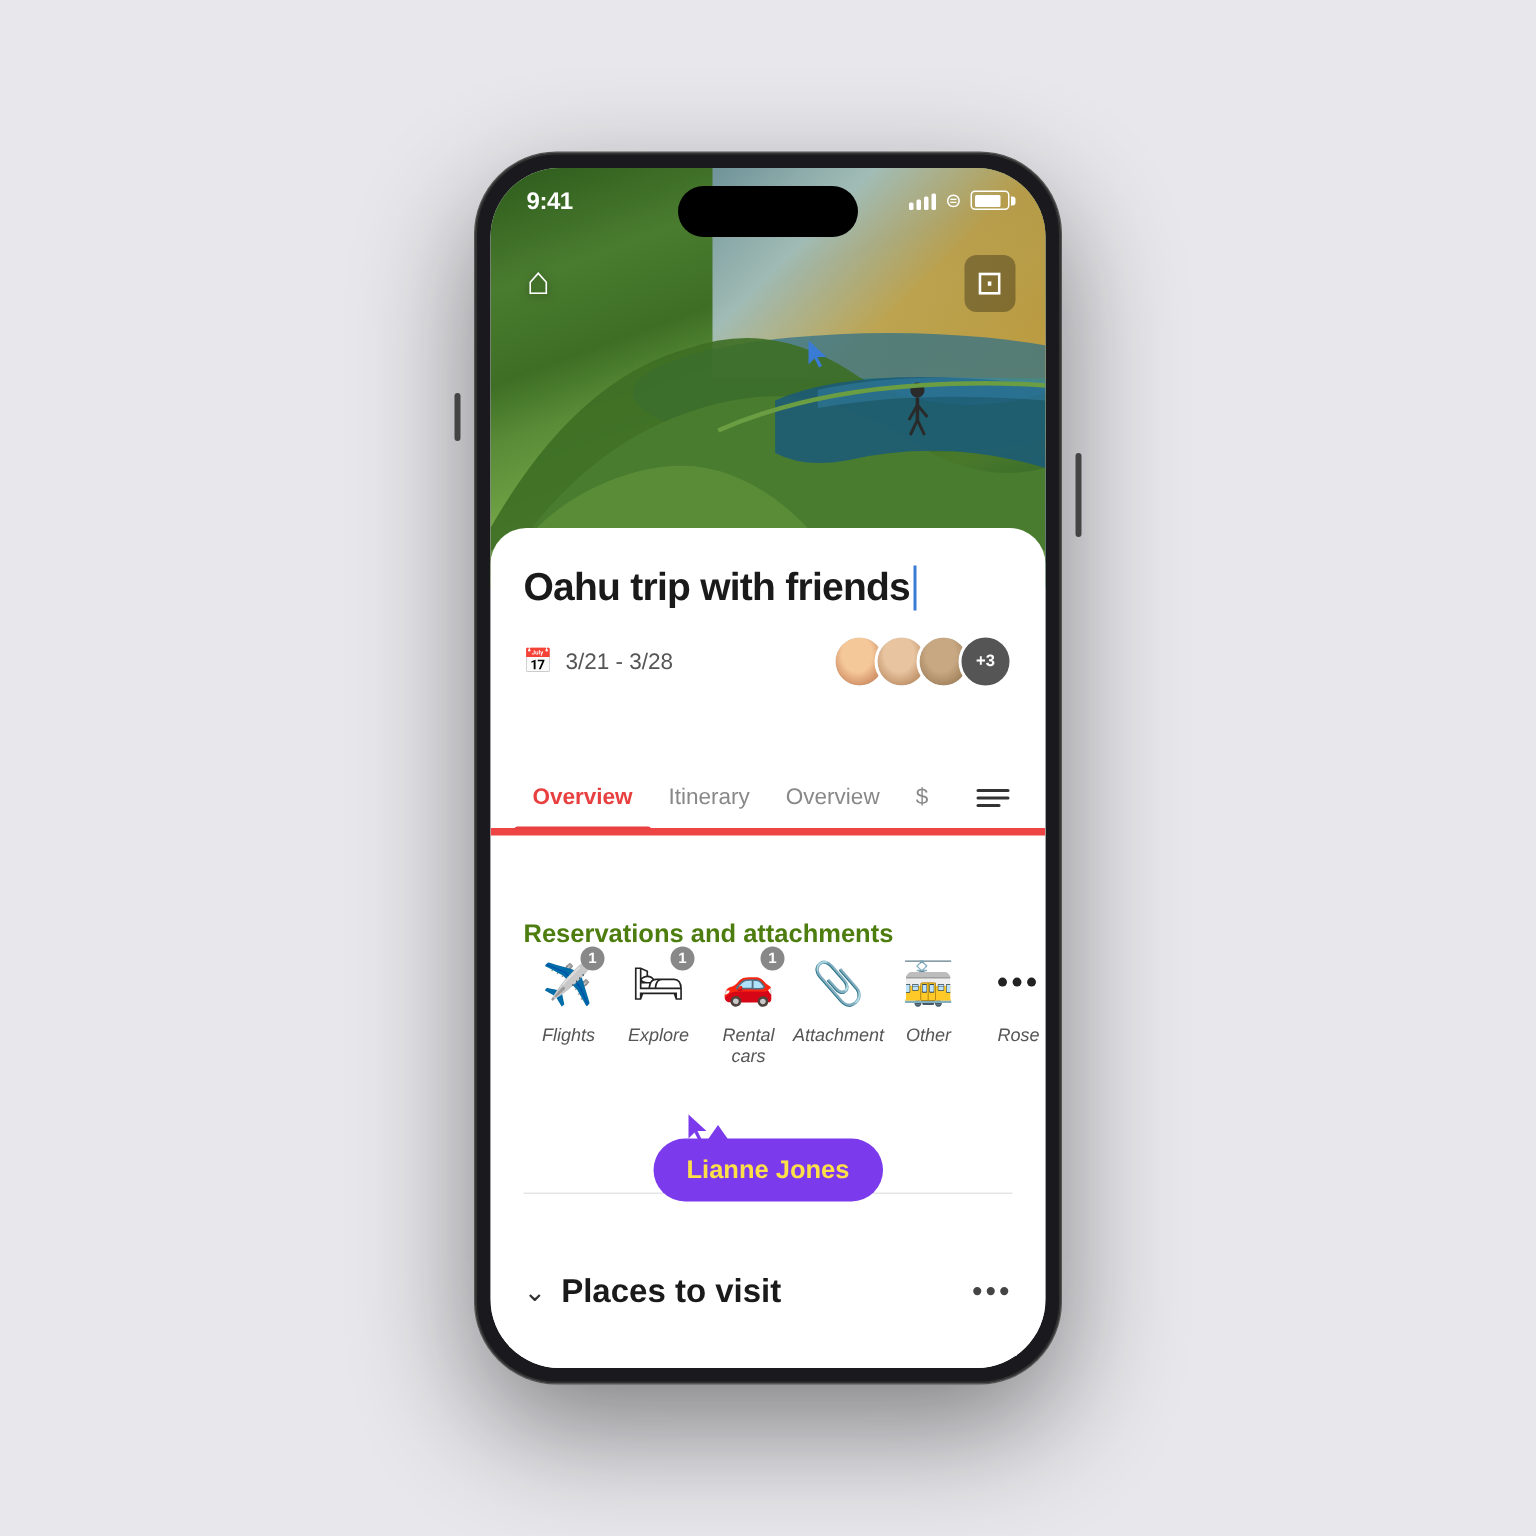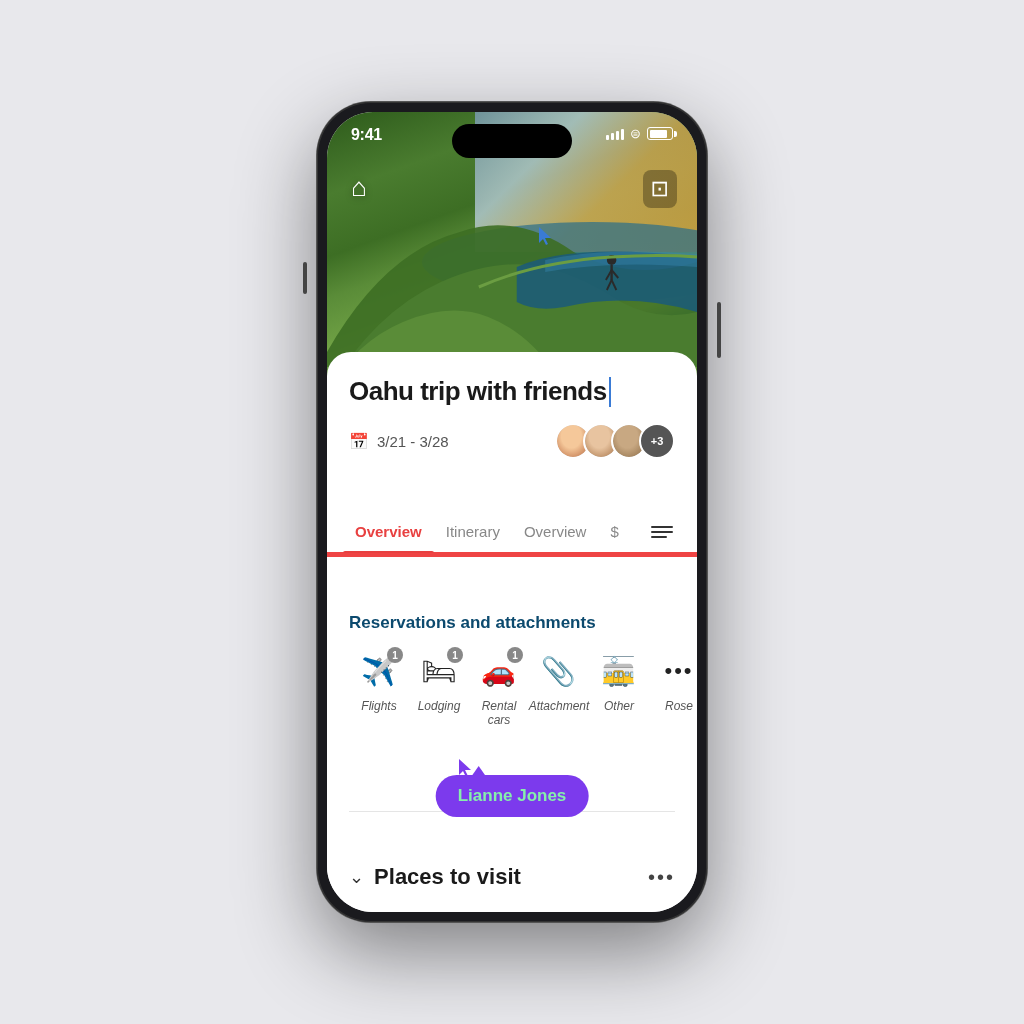--- a/index.html
+++ b/index.html
@@ -340,22 +340,21 @@
     .menu-bar.short { width: 16px; }
 
     
     .section {
       padding: 20px 22px 12px;
     }
 
     .section-title {
       font-size: 17px;
       font-weight: 700;
-      color: #0c4a6e;
-      margin-bottom: 16px;
+      color: #4d7c0f;
     }
 
     
     .reservations-grid {
       display: flex;
       align-items: flex-start;
       gap: 0;
       justify-content: space-around;
     }
 
@@ -624,21 +623,21 @@
               <div class="res-badge">1</div>
             </div>
             <span class="res-label">Flights</span>
           </div>
 
           <div class="res-item">
             <div class="res-icon-wrap">
               <span class="res-icon">🛏</span>
               <div class="res-badge">1</div>
             </div>
-            <span class="res-label">Lodging</span>
+            <span class="res-label">Explore</span>
           </div>
 
           <div class="res-item" style="position:relative;">
             <div class="res-icon-wrap">
               <span class="res-icon">🚗</span>
               <div class="res-badge">1</div>
             </div>
             <span class="res-label">Rental cars</span>
           </div>
 
@@ -665,21 +664,21 @@
 
         </div>
       </div>
 
       <div style="position:relative;height:0;">
         <div style="position:absolute;left:130px;top:-18px;z-index:40;">
           <svg width="18" height="22" viewBox="0 0 18 22" fill="#7c3aed">
             <path d="M2,2 L2,18 L6,14 L9,20 L11,19 L8,13 L14,13 Z"></path>
           </svg>
         </div>
-        <div style="position:absolute;left:50%;transform:translateX(-50%);top:0;background:#7c3aed;color:#86efac;font-size:17px;font-weight:700;padding:11px 22px;border-radius:26px;white-space:nowrap;z-index:50;">
+        <div style="position:absolute;left:50%;transform:translateX(-50%);top:0;background:#7c3aed;color:#fde047;font-size:17px;font-weight:700;padding:11px 22px;border-radius:26px;white-space:nowrap;z-index:50;">
           <div style="position:absolute;top:-9px;left:36px;width:0;height:0;border-left:7px solid transparent;border-right:7px solid transparent;border-bottom:10px solid #7c3aed;"></div>
           <span>Lianne Jones</span>
         </div>
       </div>
 
       <div class="separator"></div>
 
       <div class="places-section">
         <div class="places-left">
           <span class="chevron-down">⌄</span>

